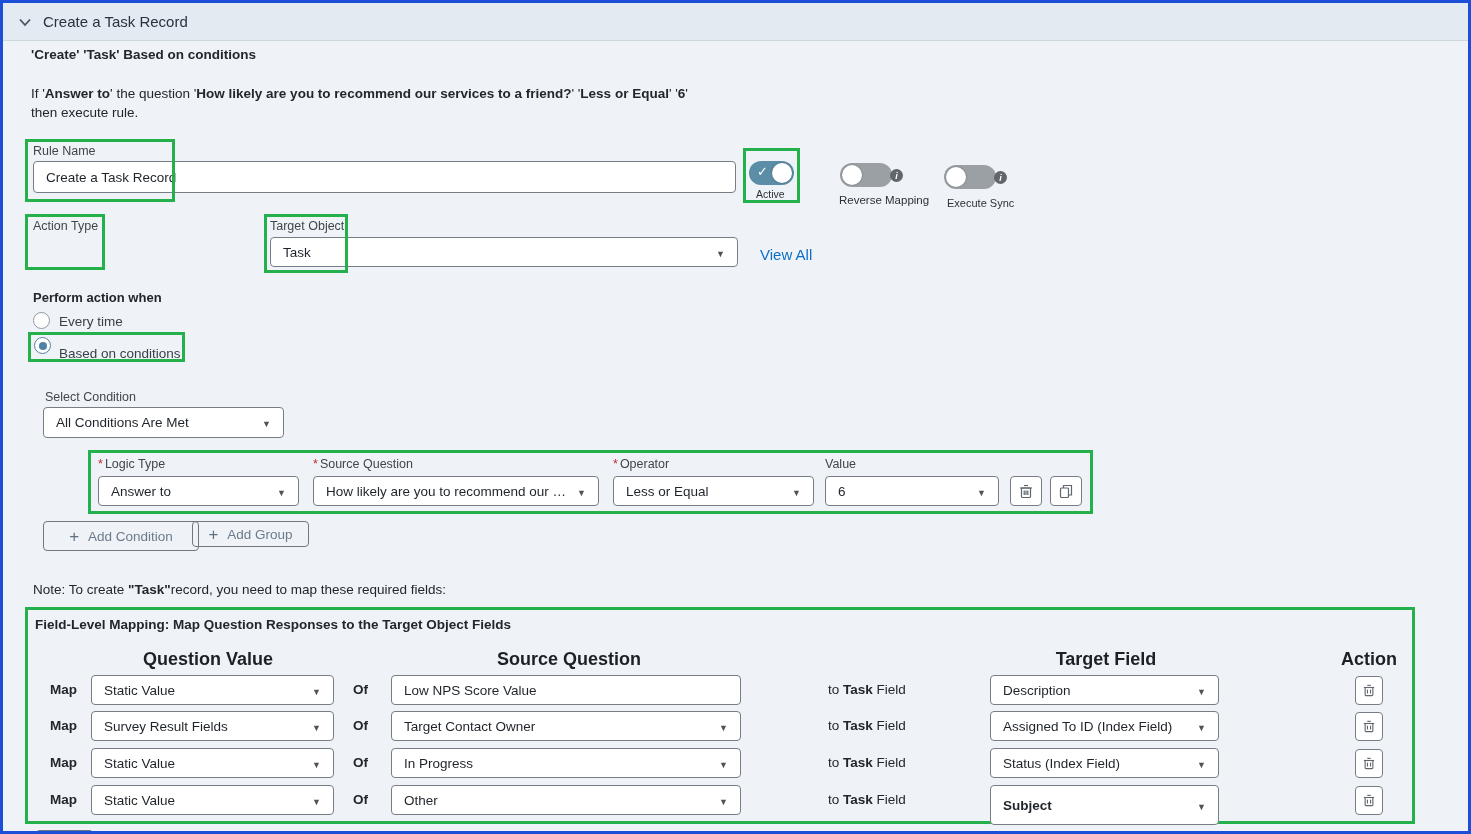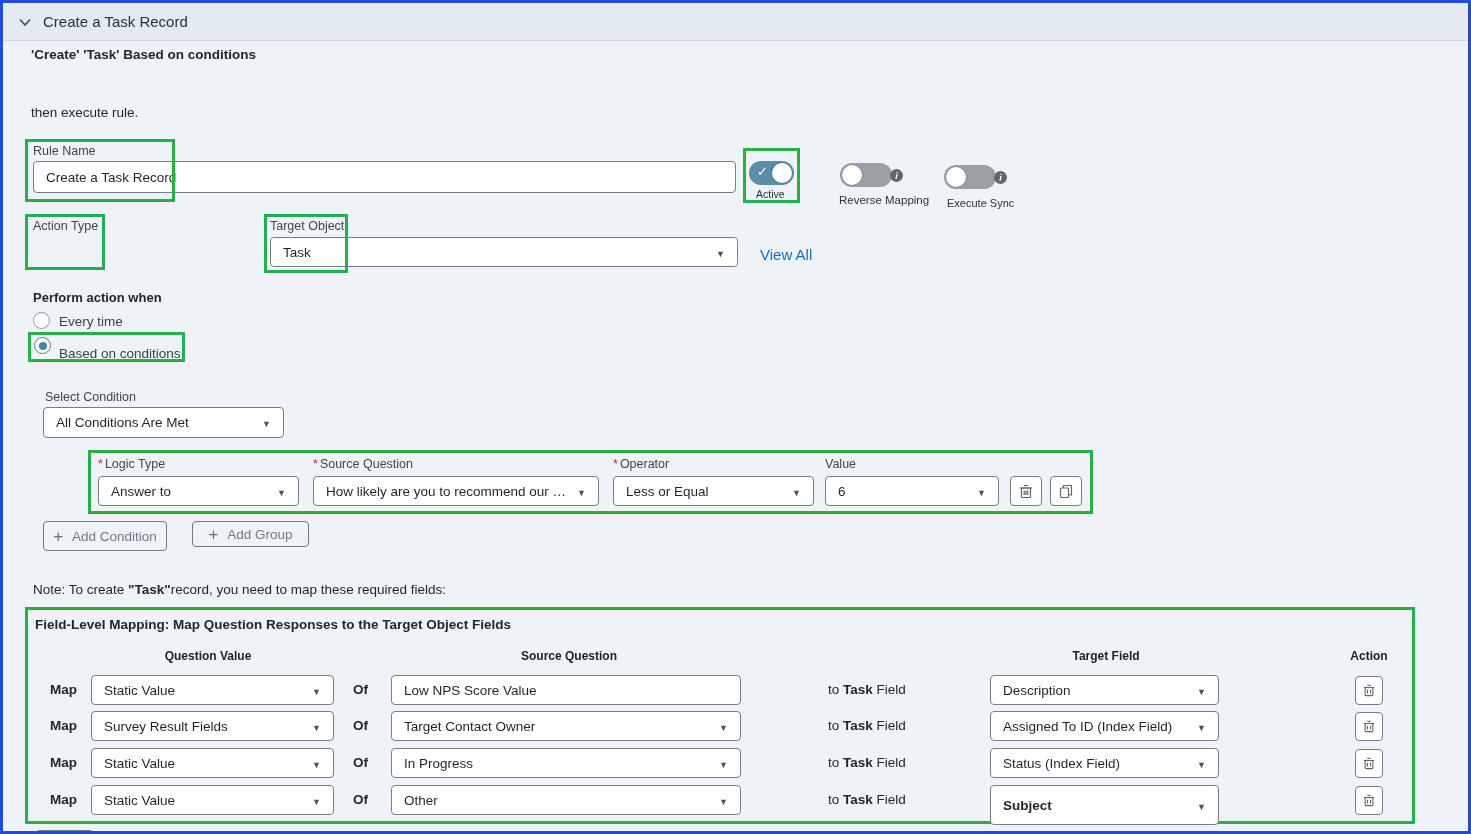--- a/index.html
+++ b/index.html
@@ -69,21 +69,21 @@
     color:#6d7a89; font-size:13.5px; cursor:pointer;
   }
   .plus::before { content:"+"; font-size:17px; color:#5f7083; line-height:1; }
   
   .icon-btn {
     position:absolute; background:#fff; border:1px solid #767d85; border-radius:4px;
     display:flex; align-items:center; justify-content:center; cursor:pointer;
   }
   .icon-btn svg { display:block; }
   .link { position:absolute; color:#0e6ec5; font-size:15px; cursor:pointer; white-space:nowrap; }
-  .colhdr { position:absolute; font-size:12px; font-weight:bold; color:#1c2127;
+  .colhdr { position:absolute; font-size:18px; font-weight:bold; color:#1c2127;
     transform:translateX(-50%); white-space:nowrap; }
   .partial-btn {
     position:absolute; border:1px solid #6f7780; border-bottom:none;
     border-radius:4px 4px 0 0; background:transparent;
   }
   .chev svg { display:block; }
 </style>
 </head>
 <body>
 
@@ -92,20 +92,23 @@
   <div class="topbar">
     <span class="chev">
       <svg width="16" height="16" viewBox="0 0 16 16">
           <polyline points="3,5.5 8,11 13,5.5" fill="none" stroke="#4a5560" stroke-width="1.8"></polyline>
         </svg>
     </span>
     <span class="topbar-title">Create a Task Record</span>
   </div>
 
   <div class="txt bold" style="left:28px; top:44px;">'Create' 'Task' Based on conditions</div>
+  <div class="txt" style="left:28px; top:83px;">
+    <span>If '</span><span class="bold">Answer to</span><span>' the question '</span><span class="bold">How likely are you to recommend our services to a friend?</span><span>' '</span><span class="bold">Less or Equal</span><span>' '</span><span class="bold">6</span><span>'</span>
+  </div>
   <div class="txt" style="left:28px; top:102px;">then execute rule.</div>
 
   <div class="lbl" style="left:30px; top:141px;">Rule Name</div>
   <div class="fld" style="left:30px; top:158px; width:703px; height:32px;">
     <span class="val">Create a Task Record</span>
   </div>
   <div class="greenbox" style="left:22px; top:136px; width:150px; height:63px;"></div>
 
   <div class="toggle on" style="left:746px; top:158px; width:45px; height:24px;">
     <span class="knob"></span>
@@ -193,21 +196,21 @@
       <svg width="14" height="15" viewBox="0 0 14 15">
           <g fill="none" stroke="#5f666d" stroke-width="1.2">
             <rect x="1.5" y="4" width="8" height="9.5" rx="1"></rect>
             <path d="M4.5 4 V1.5 h8 v9.5 h-3"></path>
           </g>
         </svg>
     </span>
   </div>
   <div class="greenbox" style="left:85px; top:447px; width:1005px; height:64px;"></div>
 
-  <div class="btn-outline" style="left:40px; top:518px; width:124px; height:30px;">
+  <div class="btn-outline" style="left:40px; top:518px; width:156px; height:30px;">
     <span class="plus"></span>
     <span>Add Condition</span>
   </div>
   <div class="btn-outline" style="left:189px; top:518px; width:117px; height:26px;">
     <span class="plus"></span>
     <span>Add Group</span>
   </div>
 
   <div class="txt" style="left:30px; top:579px;">
     <span>Note: To create </span><span class="bold">"Task"</span><span>record, you need to map these required fields:</span>

